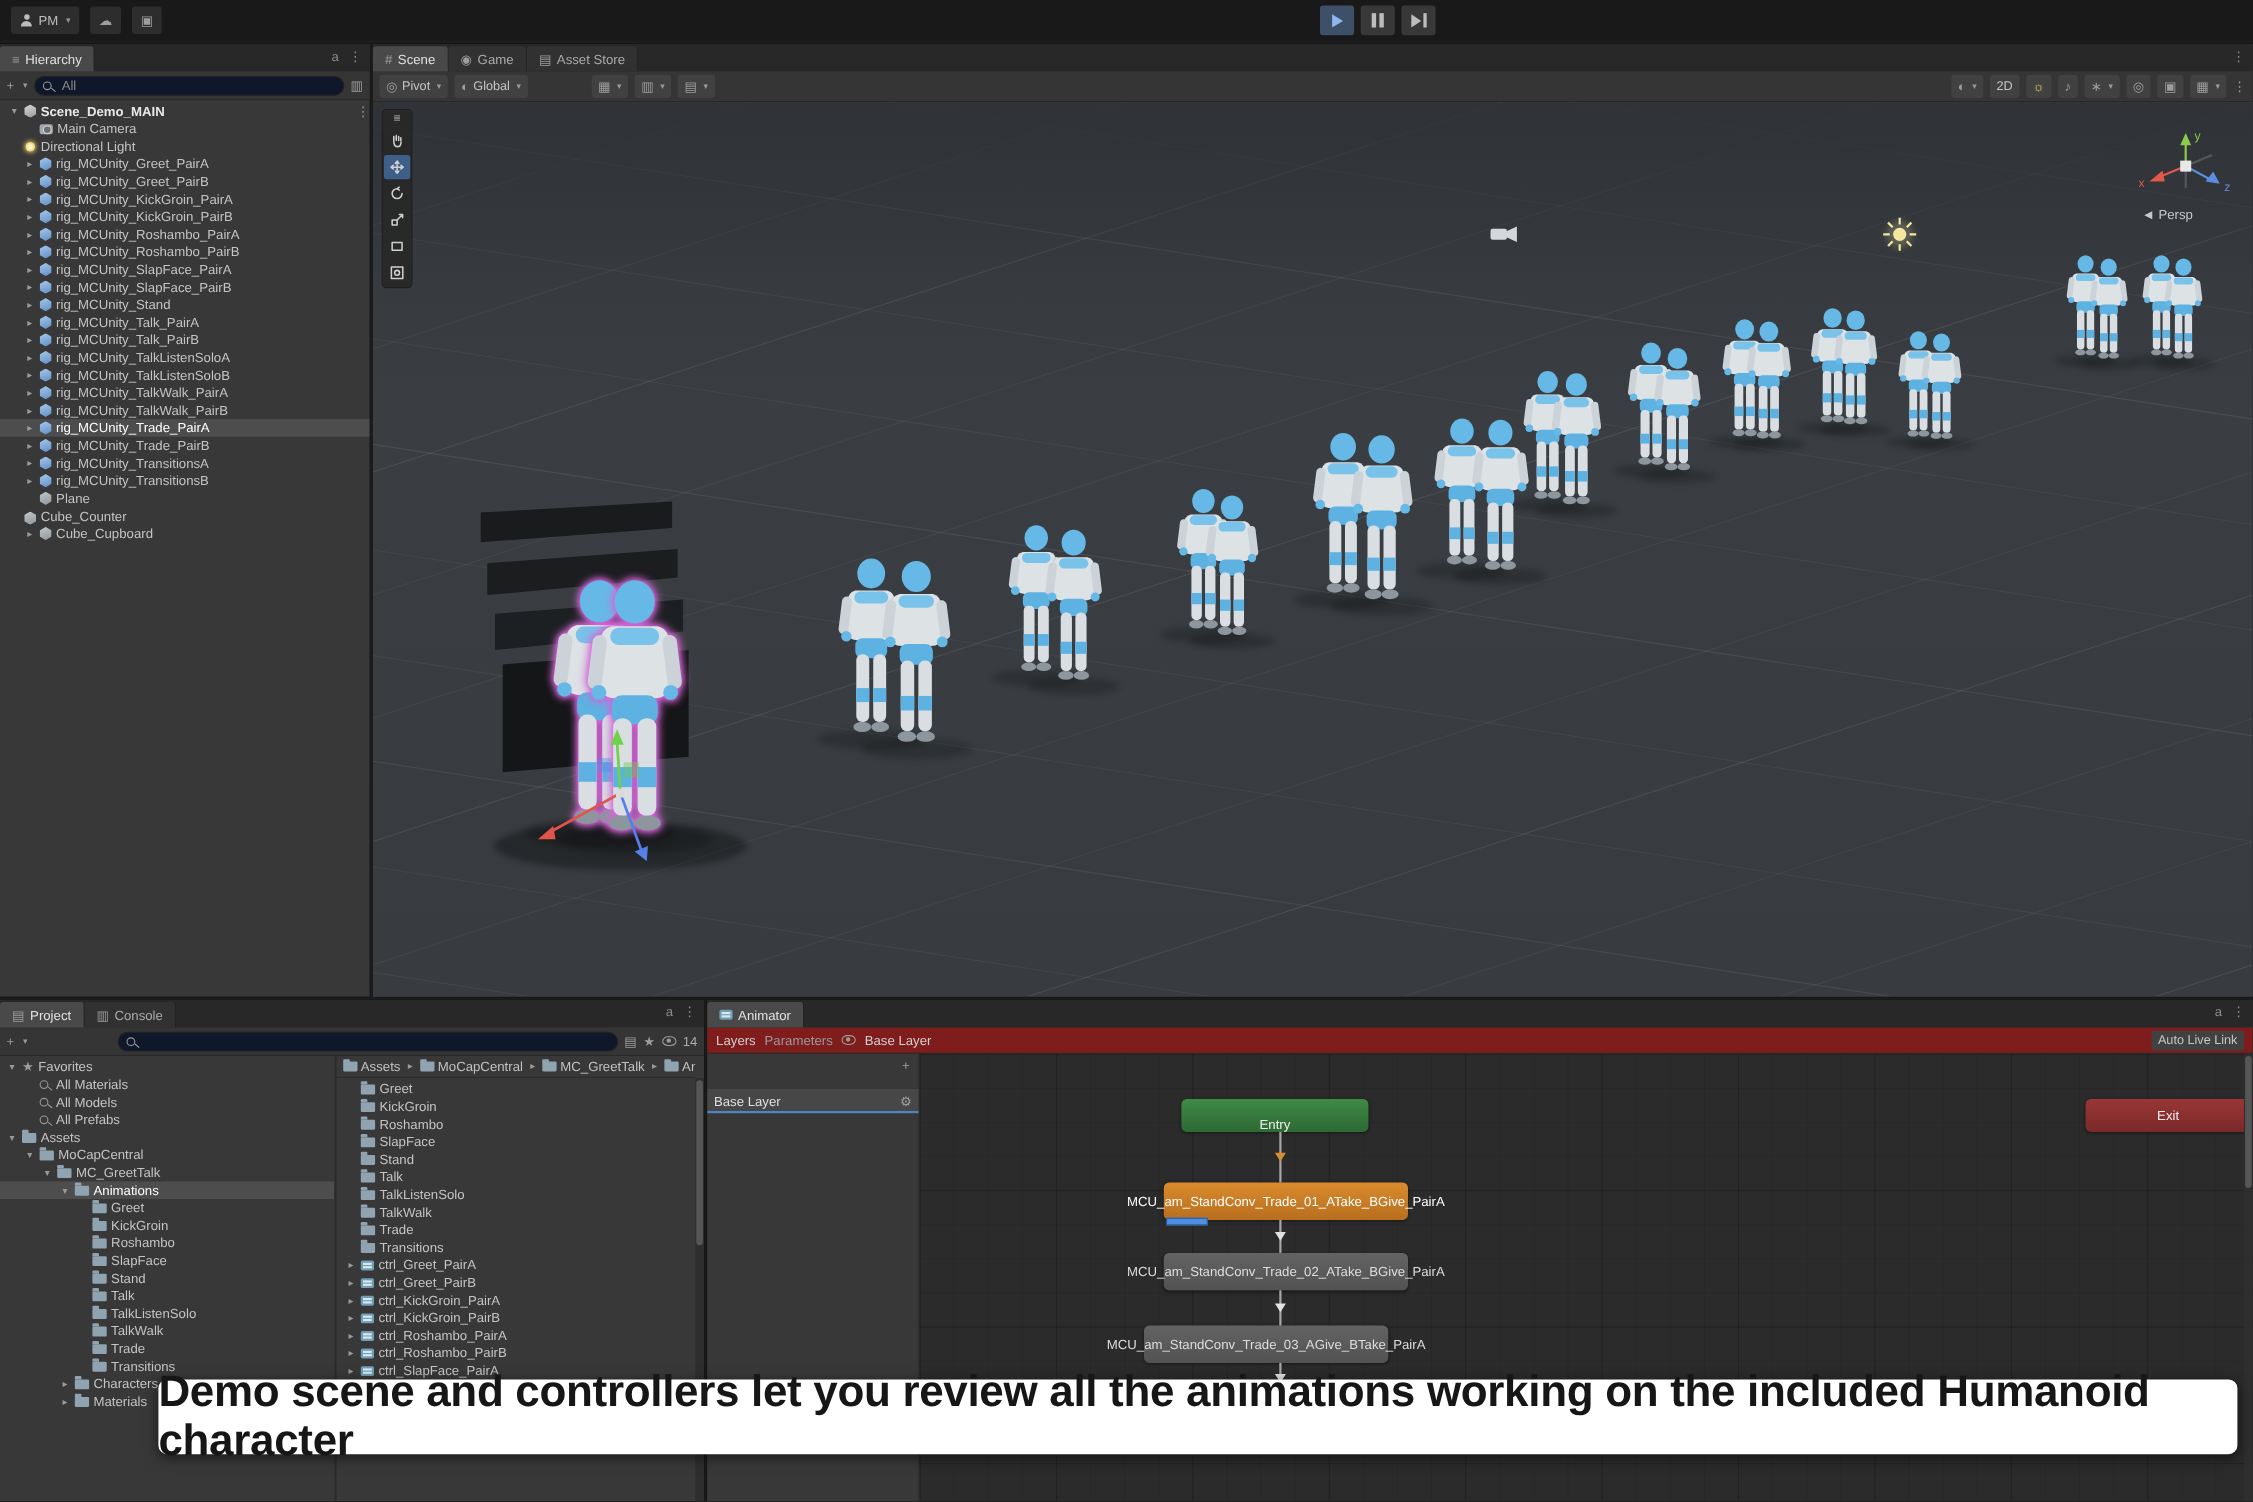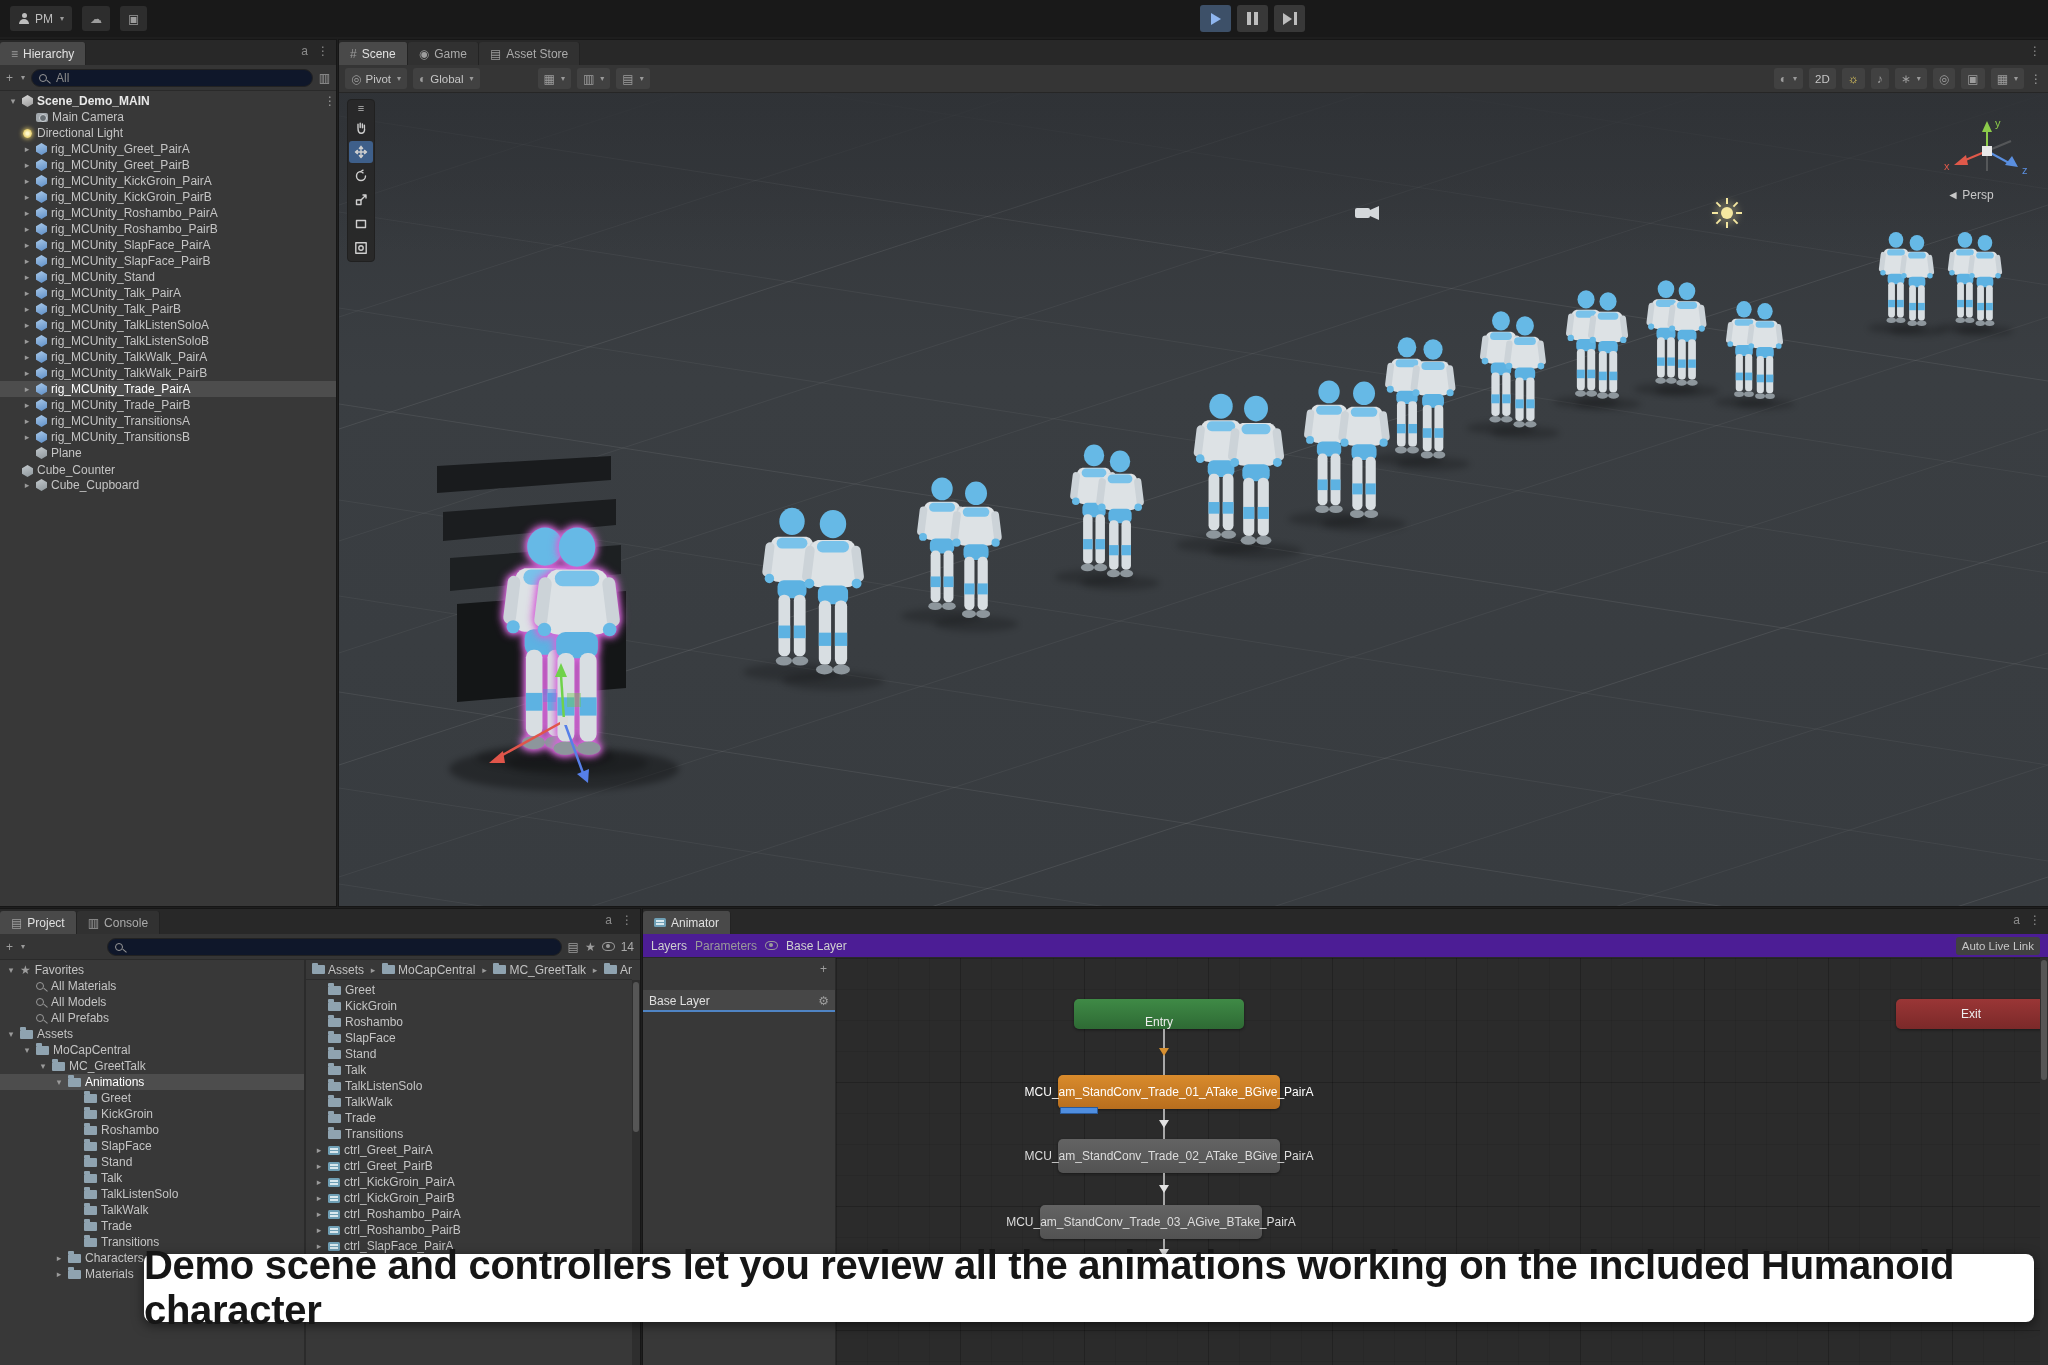--- a/index.html
+++ b/index.html
@@ -80,21 +80,21 @@
 
 #project{left:0;top:909px;width:640px;height:456px}
 #project-tree{position:absolute;left:0;top:51px;width:304px;bottom:0;overflow:hidden;padding-top:2px}
 .vsplit{position:absolute;left:304px;top:51px;bottom:0;width:2px;background:#2b2b2b}
 #files-pane{position:absolute;left:306px;top:51px;right:8px;bottom:0;overflow:hidden}
 .crumbbar{height:20px;display:flex;align-items:center;gap:4px;padding:0 6px;background:#383838;border-bottom:1px solid #2c2c2c;color:#c2c2c2}
 #project-files{padding-top:2px}
 
 
 #animator{left:643px;top:909px;width:1405px;height:456px}
-.sub{height:24px;background:#4c1d95;border-bottom:1px solid #292929;display:flex;align-items:center;gap:8px;padding:0 8px}
+.sub{height:24px;background:#7f1d1d;border-bottom:1px solid #292929;display:flex;align-items:center;gap:8px;padding:0 8px}
 .sub .btn{color:#cfcfcf}
 #layercol{position:absolute;left:0;top:49px;width:193px;bottom:0;background:#383838;border-right:1px solid #292929}
 .layer-item{height:22px;margin-top:14px;background:#474747;display:flex;align-items:center;padding:0 6px;color:#e0e0e0;position:relative}
 .layer-item::after{content:"";position:absolute;left:0;right:0;bottom:0;height:2px;background:#4f84c4}
 #graph{position:absolute;left:193px;top:49px;right:0;bottom:0;background-color:#2b2b2b;overflow:hidden;
  background-image:linear-gradient(rgba(0,0,0,.16) 1px,transparent 1px),linear-gradient(90deg,rgba(0,0,0,.16) 1px,transparent 1px),
  linear-gradient(rgba(0,0,0,.08) 1px,transparent 1px),linear-gradient(90deg,rgba(0,0,0,.08) 1px,transparent 1px);
  background-size:124px 124px,124px 124px,31px 31px,31px 31px}
 .node{position:absolute;border-radius:5px;display:flex;align-items:center;justify-content:center;
  font-size:12px;color:#eee;box-shadow:0 1px 3px rgba(0,0,0,.45)}

